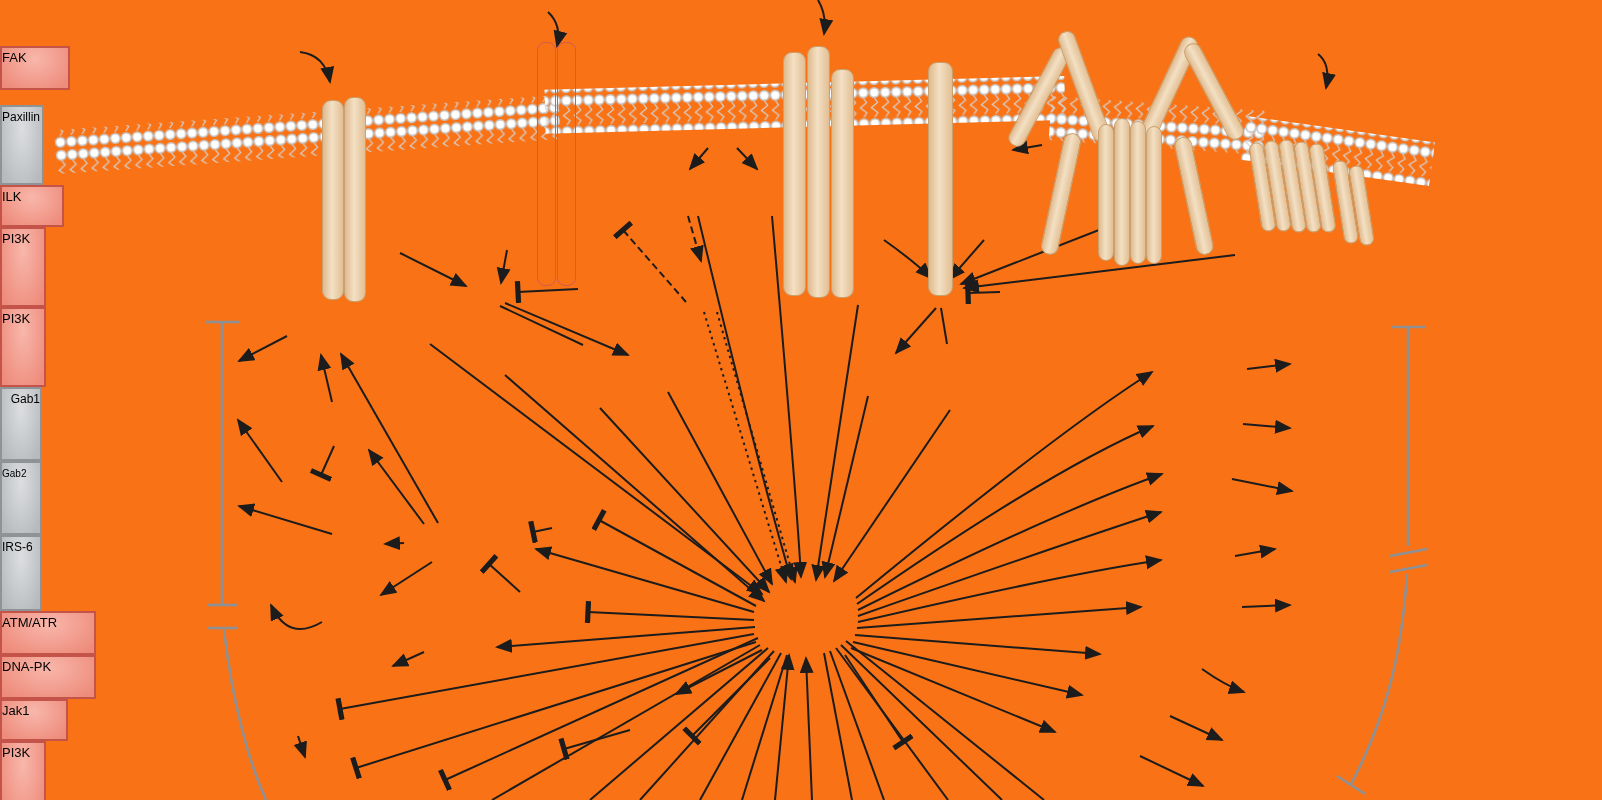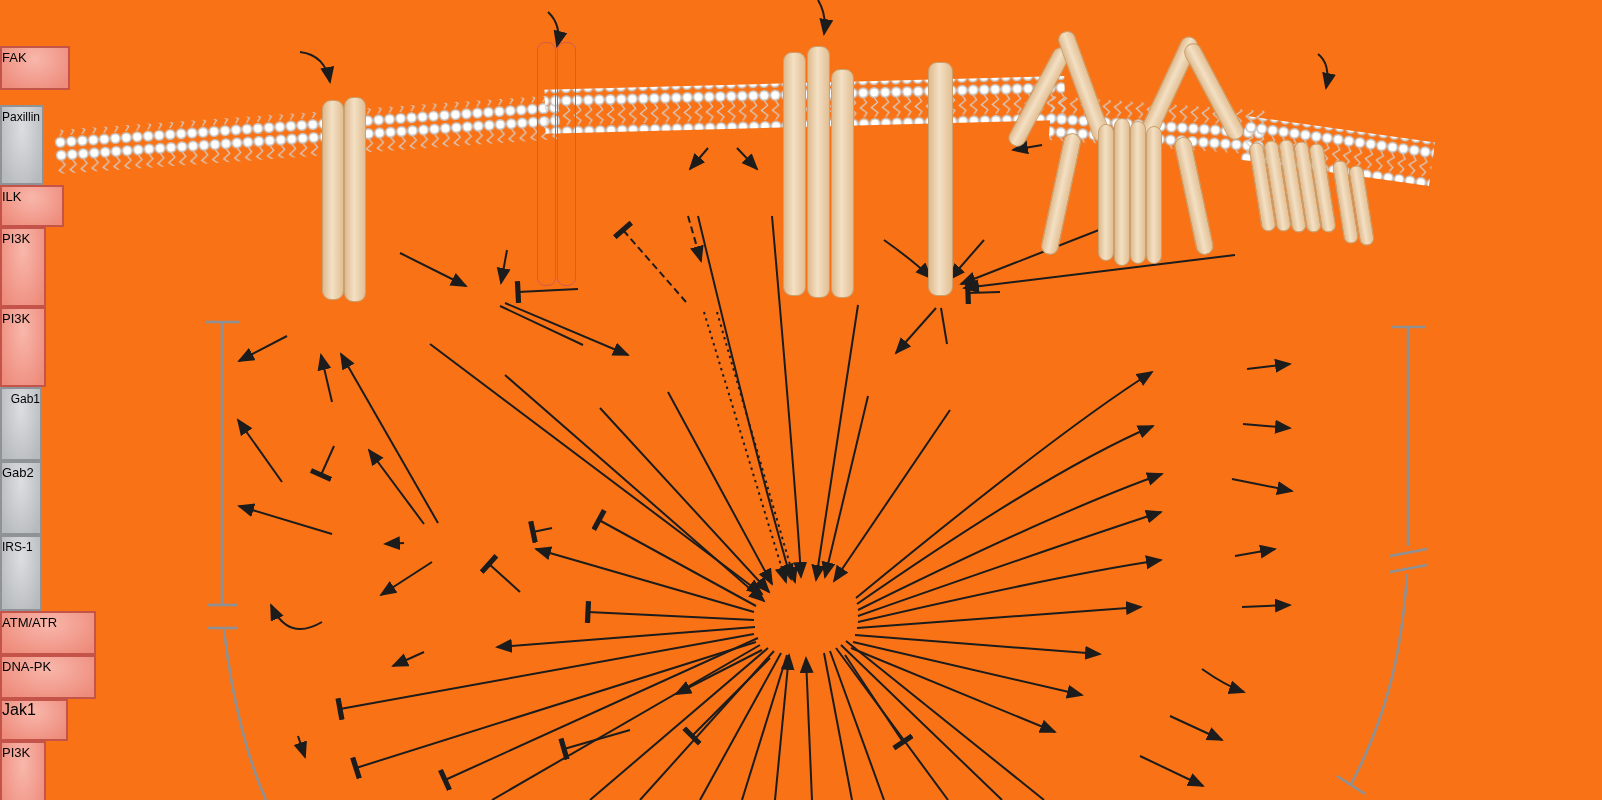--- a/index.html
+++ b/index.html
@@ -220,21 +220,21 @@
     </g>
   </svg>
 
   <div id="nodes">
       <div class="node ellipse" style="left: 271px; top: 184px; width: 66px; height: 40px; background: radial-gradient(at 50% 28%, rgb(248, 183, 171), rgb(238, 140, 124) 88%); border: 2px solid rgb(196, 84, 74);"><span style="font-size: 13px;">FAK</span></div>
       <div class="node vellipse" style="left: 277px; top: 220px; width: 40px; height: 76px; background: radial-gradient(at 50% 28%, rgb(220, 222, 224), rgb(183, 186, 189) 88%); border: 2px solid rgb(143, 147, 150); margin-top: 15px;"><span style="font-size: 12px;">Paxillin</span></div>
       <div class="node ellipse" style="left: 319px; top: 247px; width: 60px; height: 38px; background: radial-gradient(at 50% 28%, rgb(248, 183, 171), rgb(238, 140, 124) 88%); border: 2px solid rgb(196, 84, 74);"><span style="font-size: 13px;">ILK</span></div>
       <div class="node vellipse" style="left: 369px; top: 186px; width: 42px; height: 76px; background: radial-gradient(at 50% 28%, rgb(248, 183, 171), rgb(238, 140, 124) 88%); border: 2px solid rgb(196, 84, 74);"><span style="font-size: 13px;">PI3K</span></div>
       <div class="node vellipse" style="left: 486px; top: 173px; width: 42px; height: 76px; background: radial-gradient(at 50% 28%, rgb(248, 183, 171), rgb(238, 140, 124) 88%); border: 2px solid rgb(196, 84, 74);"><span style="font-size: 13px;">PI3K</span></div>
       <div class="node vellipse" style="left: 524px; top: 168px; width: 38px; height: 70px; background: radial-gradient(at 50% 28%, rgb(220, 222, 224), rgb(183, 186, 189) 88%); border: 2px solid rgb(143, 147, 150); text-align: right;"><span style="font-size: 12px;">Gab1</span></div>
-      <div class="node vellipse" style="left: 559px; top: 198px; width: 38px; height: 70px; background: radial-gradient(at 50% 28%, rgb(220, 222, 224), rgb(183, 186, 189) 88%); border: 2px solid rgb(143, 147, 150);"><span style="font-size: 13px;">Gab2</span></div>
-      <div class="node vellipse" style="left: 594px; top: 161px; width: 38px; height: 72px; background: radial-gradient(at 50% 28%, rgb(220, 222, 224), rgb(183, 186, 189) 88%); border: 2px solid rgb(143, 147, 150);"><span style="font-size: 12px;">IRS-1</span></div>
+      <div class="node vellipse" style="left: 559px; top: 198px; width: 38px; height: 70px; background: radial-gradient(at 50% 28%, rgb(220, 222, 224), rgb(183, 186, 189) 88%); border: 2px solid rgb(143, 147, 150);"><span style="font-size: 10px;">Gab2</span></div>
+      <div class="node vellipse" style="left: 594px; top: 161px; width: 38px; height: 72px; background: radial-gradient(at 50% 28%, rgb(220, 222, 224), rgb(183, 186, 189) 88%); border: 2px solid rgb(143, 147, 150);"><span style="font-size: 12px;">IRS-6</span></div>
       <div class="node ellipse" style="left: 637px; top: 174px; width: 92px; height: 40px; background: radial-gradient(at 50% 28%, rgb(248, 183, 171), rgb(238, 140, 124) 88%); border: 2px solid rgb(196, 84, 74);"><span style="font-size: 13px;">ATM/ATR</span></div>
       <div class="node ellipse" style="left: 724px; top: 174px; width: 92px; height: 40px; background: radial-gradient(at 50% 28%, rgb(248, 183, 171), rgb(238, 140, 124) 88%); border: 2px solid rgb(196, 84, 74);"><span style="font-size: 13px;">DNA-PK</span></div>
-      <div class="node ellipse" style="left: 799px; top: 137px; width: 64px; height: 38px; background: radial-gradient(at 50% 28%, rgb(248, 183, 171), rgb(238, 140, 124) 88%); border: 2px solid rgb(196, 84, 74);"><span style="font-size: 16px;">Jak1</span></div>
+      <div class="node ellipse" style="left: 799px; top: 137px; width: 64px; height: 38px; background: radial-gradient(at 50% 28%, rgb(248, 183, 171), rgb(238, 140, 124) 88%); border: 2px solid rgb(196, 84, 74);"><span style="font-size: 13px;">Jak1</span></div>
       <div class="node vellipse" style="left: 858px; top: 117px; width: 42px; height: 76px; background: radial-gradient(at 50% 28%, rgb(248, 183, 171), rgb(238, 140, 124) 88%); border: 2px solid rgb(196, 84, 74);"><span style="font-size: 13px;">PI3K</span></div>
     </div>
 
 </div>
 
 </body></html>

